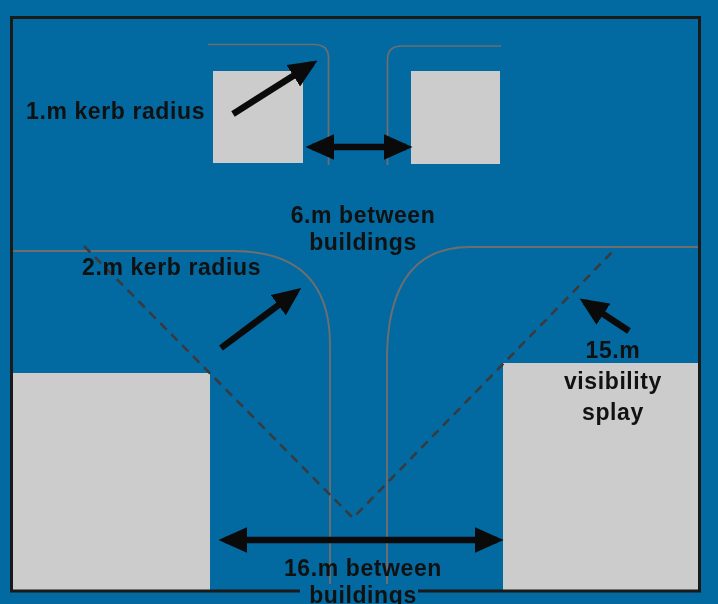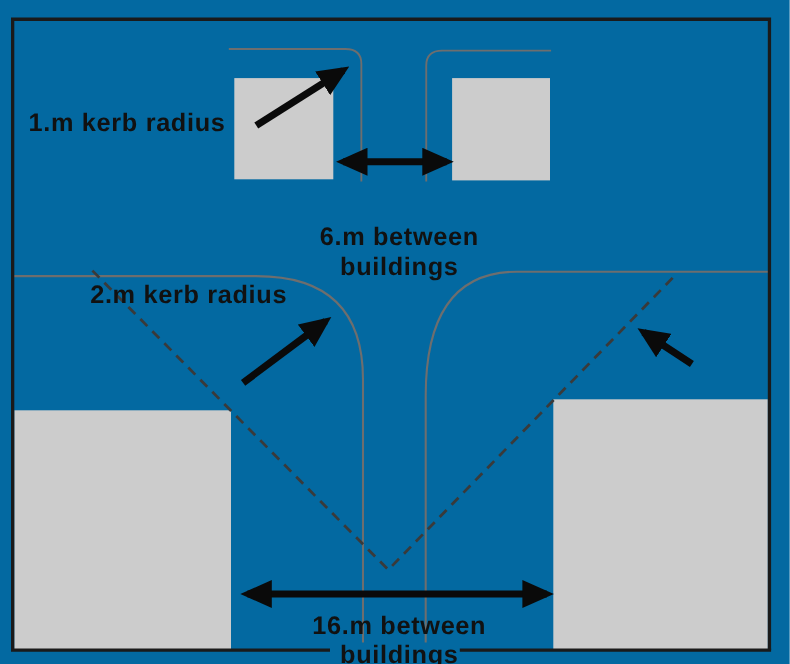--- a/index.html
+++ b/index.html
@@ -76,16 +76,21 @@
       <path d="M225,540 H497" marker-start="url(#ah-start)" marker-end="url(#ah-end)"></path>
     </g>
   </svg>
 
   <div id="label-kerb-1m" class="diagram-label">1.m kerb radius</div>
 
   <div id="label-between-6m" class="diagram-label centered">6.m between buildings</div>
 
   <div id="label-kerb-6m" class="diagram-label">2.m kerb radius</div>
 
+  <div id="label-splay" class="diagram-label centered">
+    <div>15.m</div>
+    <div>visibility</div>
+    <div>splay</div>
+  </div>
 
   <div id="label-between-16m" class="diagram-label centered">16.m between buildings</div>
 
 </div>
 
 </body></html>

